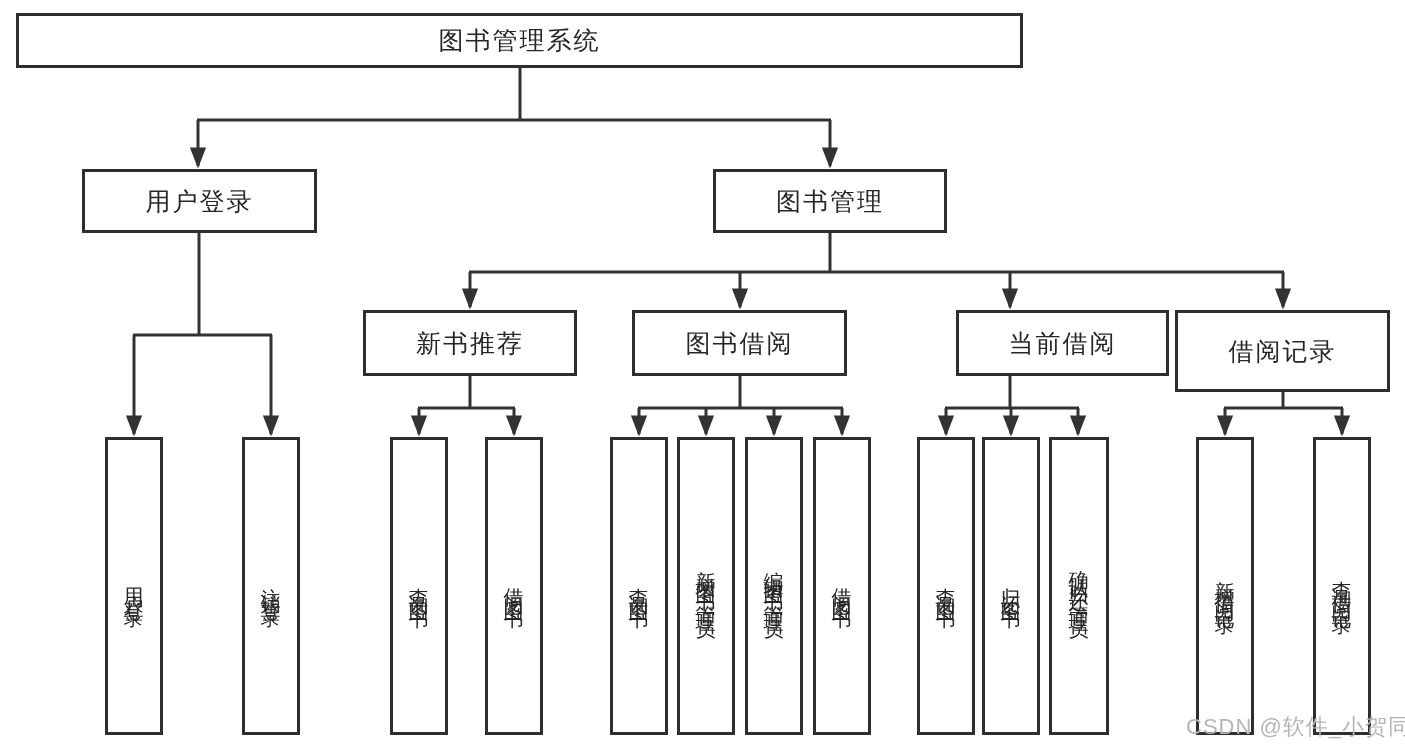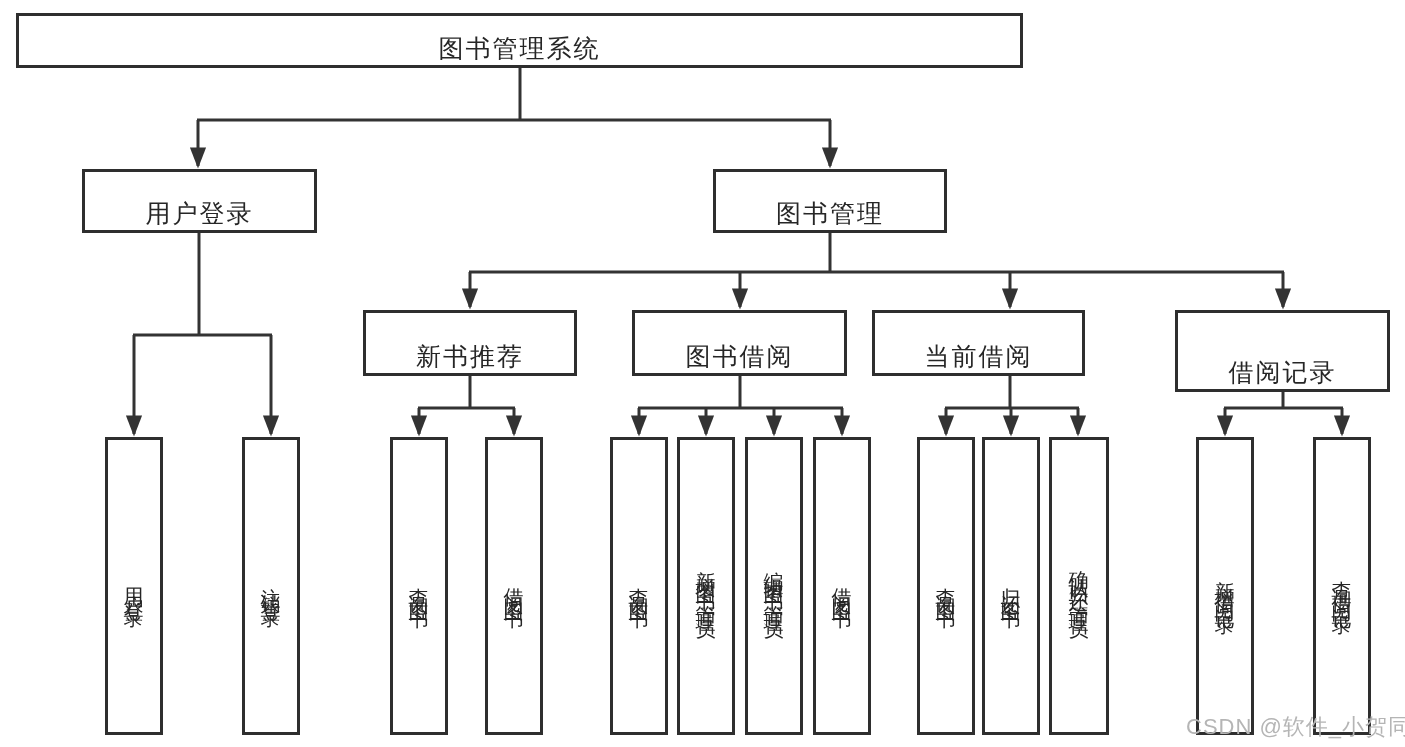--- a/index.html
+++ b/index.html
@@ -16,21 +16,21 @@
     left: 0; top: 0;
     width: 1405px; height: 747px;
     pointer-events: none;
   }
   .hnode {
     position: absolute;
     box-sizing: border-box;
     border: 3px solid #2e2e2e;
     background: #ffffff;
     display: flex;
-    align-items: flex-end;
+    align-items: center;
     justify-content: center;
     color: #262626;
     font-size: 25px;
     letter-spacing: 2px;
     z-index: 2;
   }
   .vnode {
     position: absolute;
     top: 437px;
     width: 58px;
@@ -123,21 +123,21 @@
   <div class="hnode" style="left:363px; top:310px; width:214px; height:66px;">
     <span>新书推荐</span>
   </div>
 
   <div class="hnode" style="left:713px; top:169px; width:234px; height:64px;">
     <span>图书管理</span>
   </div>
   <div class="hnode" style="left:632px; top:310px; width:215px; height:66px;">
     <span>图书借阅</span>
   </div>
-  <div class="hnode" style="left:872px; top:310px; width:213px; height:66px;">
+  <div class="hnode" style="left:956px; top:310px; width:213px; height:66px;">
     <span>当前借阅</span>
   </div>
   <div class="hnode" style="left:1175px; top:310px; width:215px; height:82px;">
     <span>借阅记录</span>
   </div>
 
   <div class="vnode" style="left:105px;">
     <span>用户登录</span>
   </div>
   <div class="vnode" style="left:242px;">

